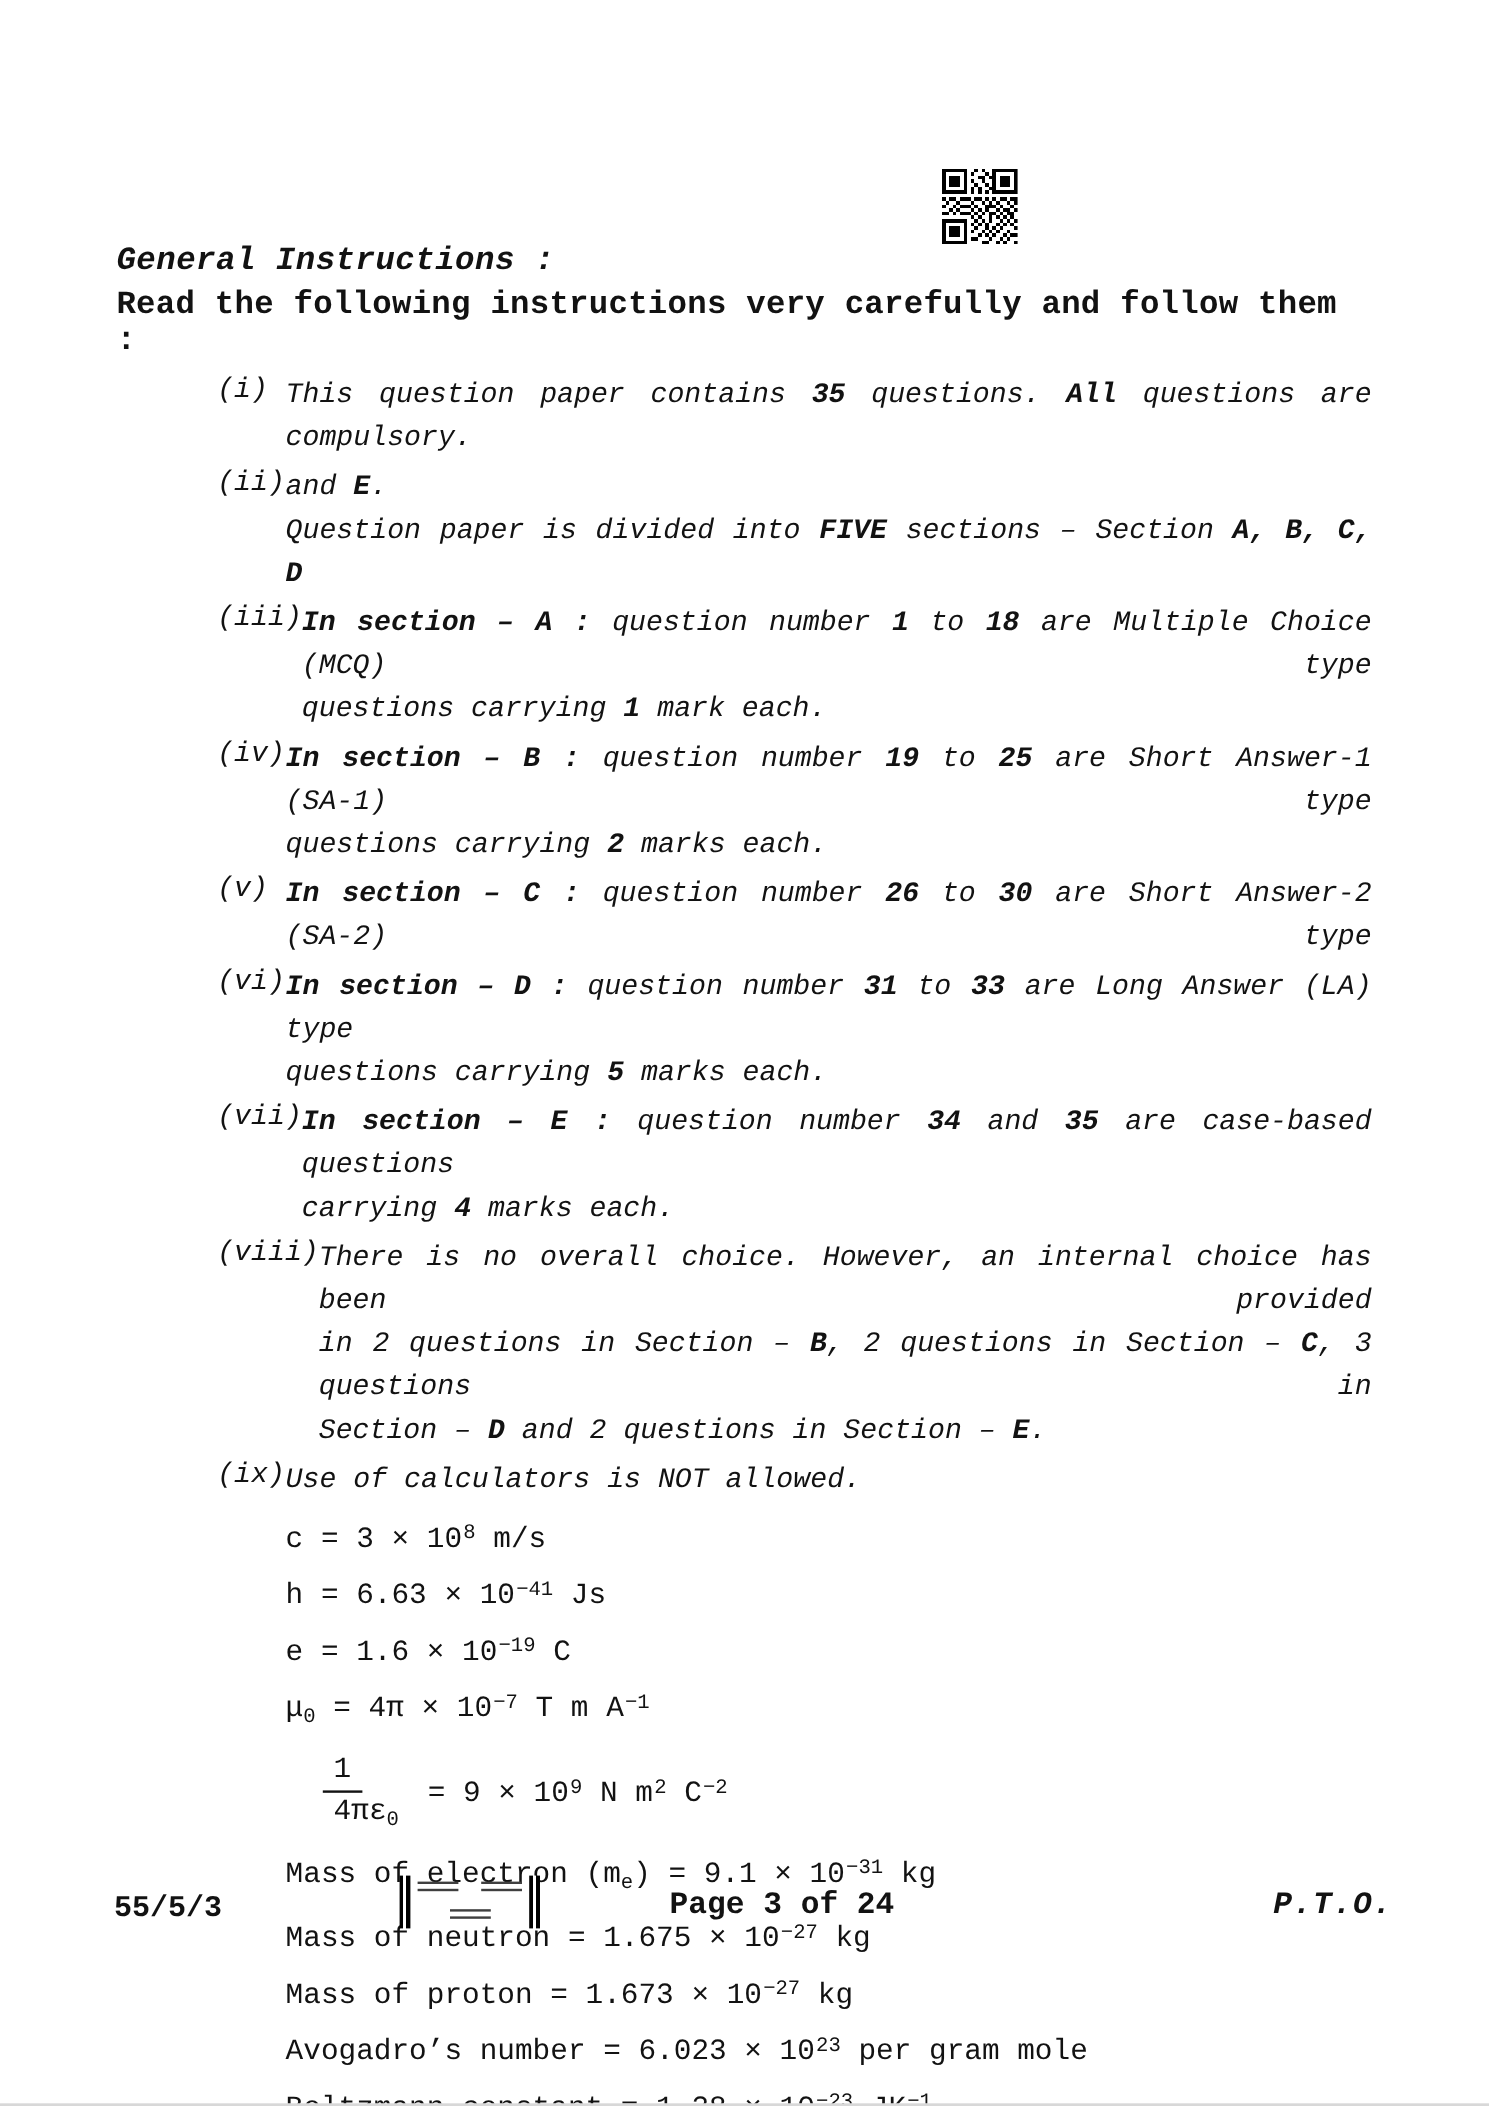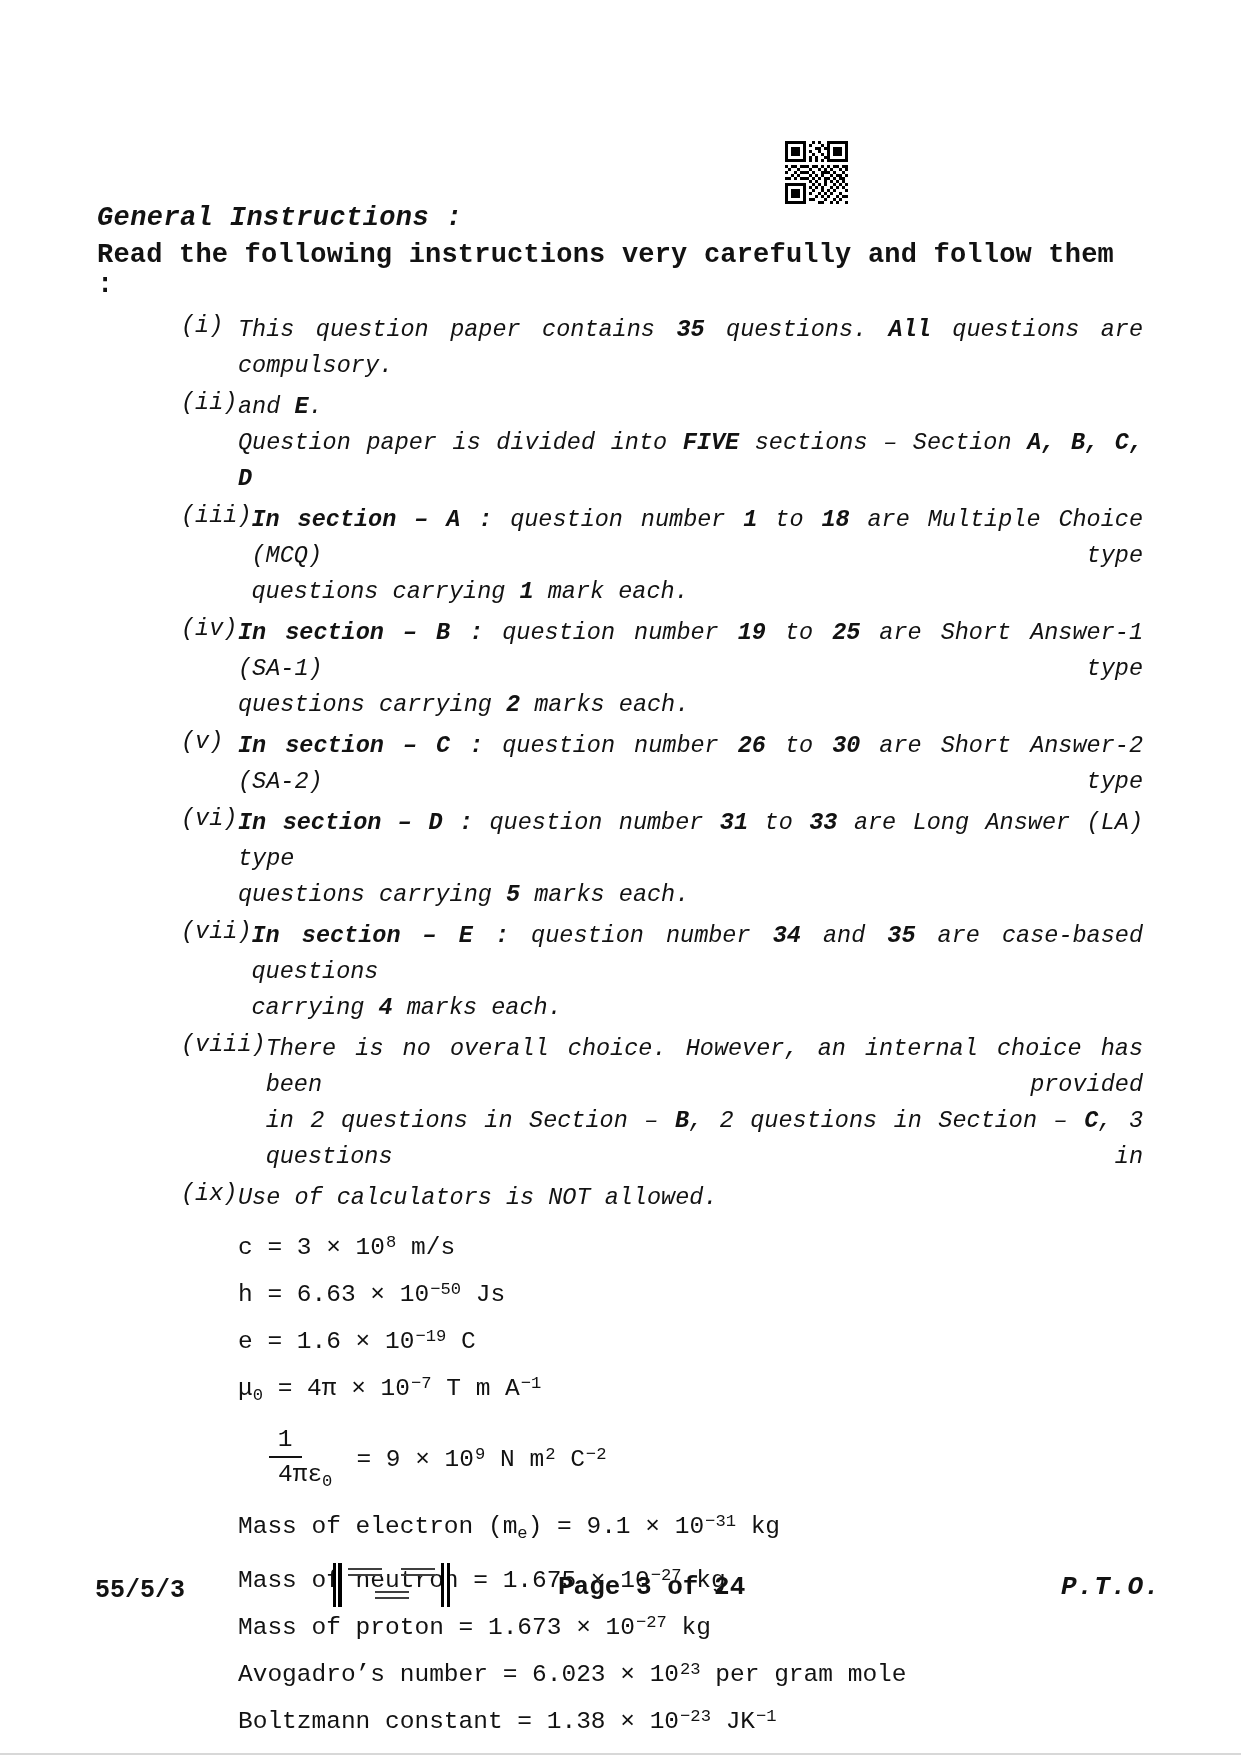--- a/index.html
+++ b/index.html
@@ -114,32 +114,33 @@
           <div class="txt">
             <div class="ln jline"><span class="b">In section – E : </span><span>question number </span><span class="b">34</span><span> and </span><span class="b">35</span><span> are case-based questions</span></div>
             <div class="ln"><span>carrying </span><span class="b">4</span><span> marks each.</span></div>
           </div>
         </div>
         <div class="li">
           <span class="num">(viii)</span>
           <div class="txt">
             <div class="ln jline"><span>There is no overall choice. However, an internal choice has been provided</span></div>
             <div class="ln jline"><span>in 2 questions in Section – </span><span class="b">B</span><span>, 2 questions in Section – </span><span class="b">C</span><span>, 3 questions in</span></div>
+            <div class="ln"><span>Section – </span><span class="b">D</span><span> and 2 questions in Section – </span><span class="b">E</span><span>.</span></div>
           </div>
         </div>
         <div class="li">
           <span class="num">(ix)</span>
           <div class="txt">
             <div class="ln"><span>Use of calculators is NOT allowed.</span></div>
           </div>
         </div>
       </div>
     <div class="consts" id="const-list">
         <div class="cline">c = 3 × 10<sup>8</sup> m/s</div>
-        <div class="cline">h = 6.63 × 10<sup>−50</sup> Js</div>
+        <div class="cline">h = 6.63 × 10<sup>−41</sup> Js</div>
         <div class="cline">e = 1.6 × 10<sup>−19</sup> C</div>
         <div class="cline">μ<sub>0</sub> = 4π × 10<sup>−7</sup> T m A<sup>−1</sup></div>
         <div class="fracline">
           <span class="frac">
             <span class="fn">1</span>
             <span class="fd">4πε<sub>0</sub></span>
           </span>
           <span class="rest">= 9 × 10<sup>9</sup> N m<sup>2</sup> C<sup>−2</sup></span>
         </div>
         <div class="cline">Mass of electron (m<sub>e</sub>) = 9.1 × 10<sup>−31</sup> kg</div>

